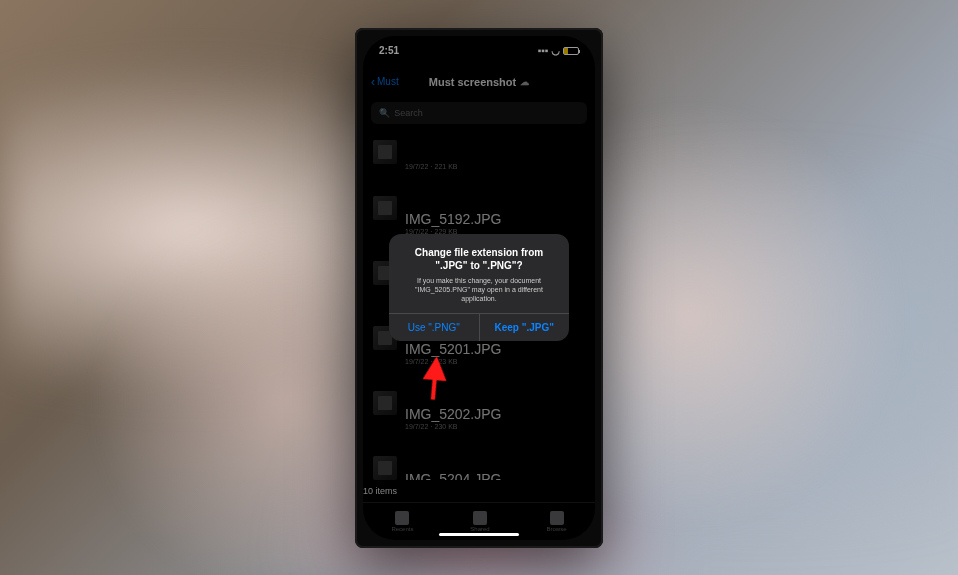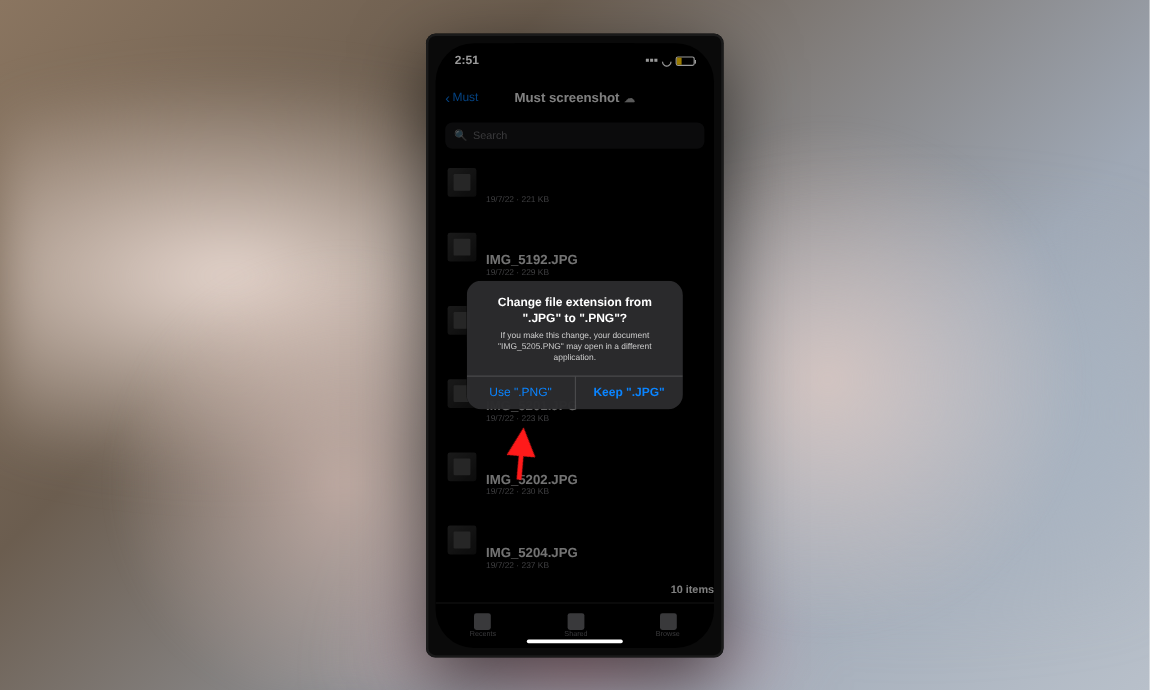--- a/index.html
+++ b/index.html
@@ -135,21 +135,21 @@
       position: relative;
     }
     .file-thumb::after {
       content: '';
       position: absolute;
       inset: 5px;
       background: #555;
       border-radius: 1px;
     }
     .file-info { flex: 1; }
-    .file-name { color: #fff; font-size: 11px; font-weight: 700; margin-top: 29px; }
+    .file-name { color: #fff; font-size: 14px; font-weight: 400; margin-top: 29px; }
     .file-meta { color: #8e8e93; font-size: 7px; margin-top: 1px; }
     .dialog-overlay {
       position: absolute;
       inset: 0;
       display: flex;
       align-items: center;
       justify-content: center;
       z-index: 30;
     }
     .dialog {
@@ -187,25 +187,25 @@
       font-size: 10px;
       cursor: pointer;
     }
     .dialog-btn:first-child {
       border-right: 0.5px solid rgba(255,255,255,0.15);
     }
     .dialog-btn:last-child {
       font-weight: 600;
     }
     .footer-count {
-      text-align: right;
+      text-align: left;
       color: #fff;
       font-size: 9px;
       padding: 6px 0;
-      font-weight: 700;
+      font-weight: 400;
       opacity: 0.5;
     }
     .tab-bar {
       height: 38px;
       display: flex;
       justify-content: space-around;
       align-items: center;
       border-top: 0.5px solid #2a2a2a;
       opacity: 0.4;
     }

